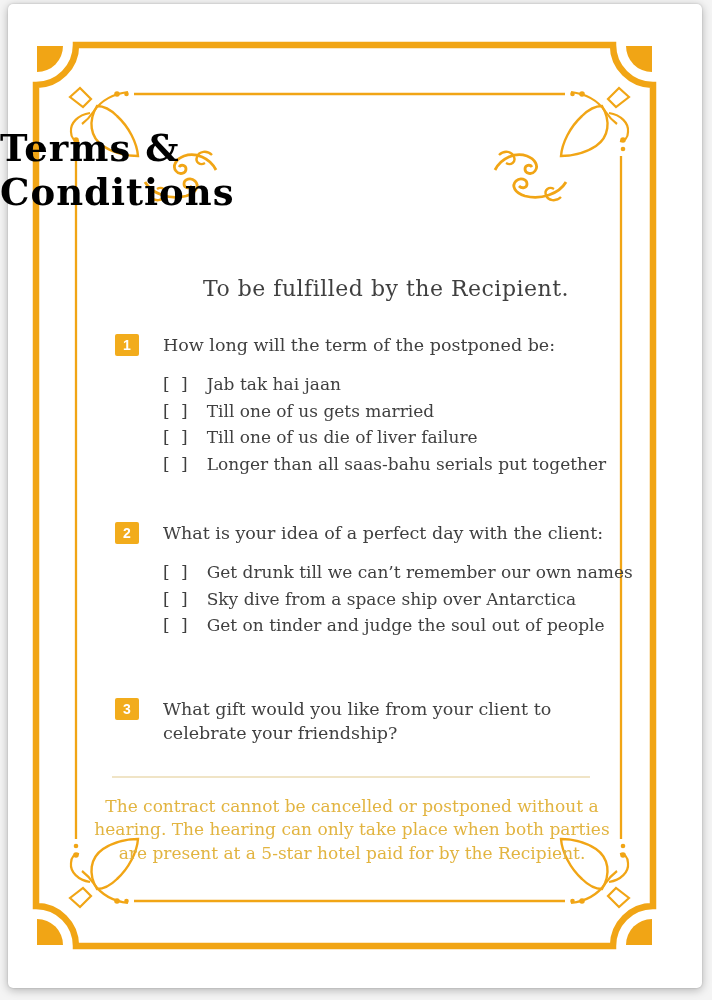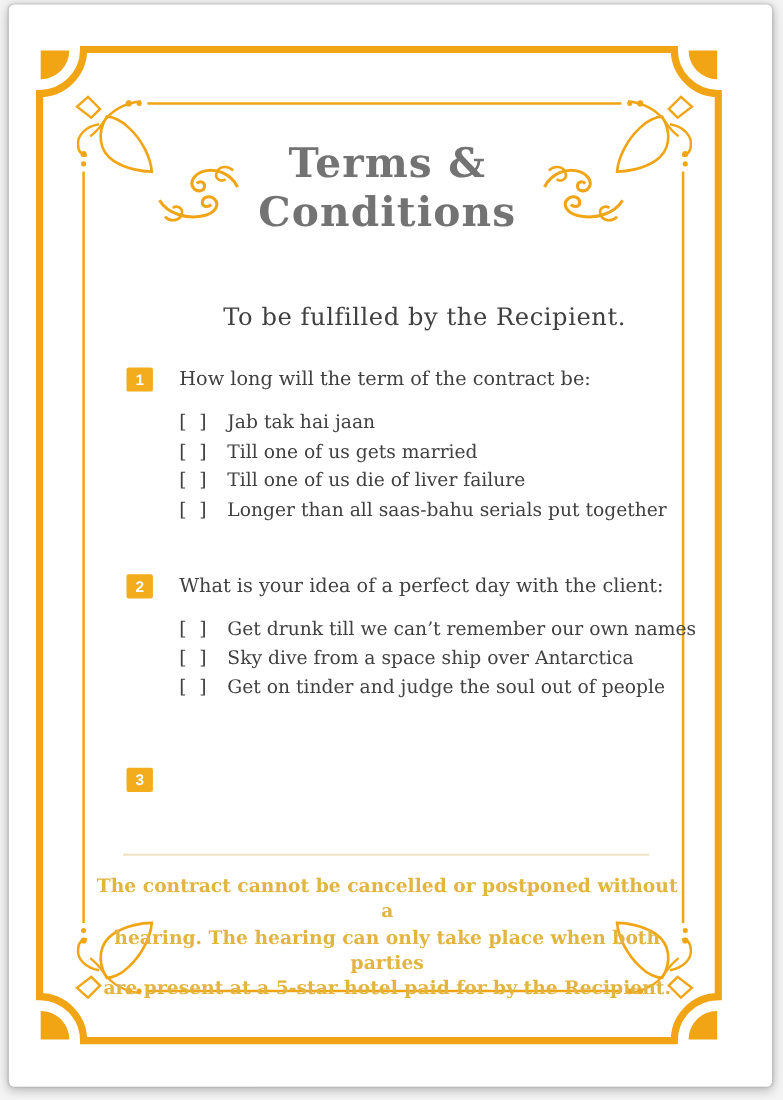--- a/index.html
+++ b/index.html
@@ -23,26 +23,25 @@
     position: absolute;
     left: 0; top: 0;
     width: 712px; height: 1000px;
   }
   .frame-svg { position: absolute; left: 0; top: 0; }
 
   .title {
     position: absolute;
     left: 0; top: 126px;
     width: 704px;
-    text-align: center;
     font-weight: bold;
     font-size: 37px;
     line-height: 44px;
     letter-spacing: 1px;
-    color: #737373;
+    color: #000000;
   }
   .subtitle {
     position: absolute;
     left: 0; top: 276px;
     width: 704px;
     text-align: center;
     font-size: 22px;
     color: #3F3F3F;
     letter-spacing: 0.5px;
     margin-left: 34px;
@@ -84,21 +83,21 @@
     left: 112px; top: 776px;
     width: 478px; height: 2px;
     background: #F0E4C6;
   }
   .footer {
     position: absolute;
     left: 82px; top: 795px;
     width: 540px;
     text-align: center;
     font-size: 17px;
-    font-weight: bold;
+    font-weight: normal;
     line-height: 23.3px;
     color: #E2B440;
   }
 </style>
 </head>
 <body>
 
 <div class="card"></div>
 
 <div class="stage">
@@ -150,21 +149,21 @@
   </svg>
 
   <div class="title">
     <div>Terms &amp;</div>
     <div>Conditions</div>
   </div>
 
   <div class="subtitle">To be fulfilled by the Recipient.</div>
 
   <div class="q-badge" style="top:334px">1</div>
-  <div class="q-text" style="top:333px">How long will the term of the contract be:</div>
+  <div class="q-text" style="top:333px">How long will the term of the postponed be:</div>
   <div class="options" style="top:371px">
     <div class="option-row">
       <span class="bracket">[ ]</span><span class="option-label">Jab tak hai jaan</span>
     </div>
     <div class="option-row">
       <span class="bracket">[ ]</span><span class="option-label">Till one of us gets married</span>
     </div>
     <div class="option-row">
       <span class="bracket">[ ]</span><span class="option-label">Till one of us die of liver failure</span>
     </div>
@@ -181,20 +180,21 @@
     </div>
     <div class="option-row">
       <span class="bracket">[ ]</span><span class="option-label">Sky dive from a space ship over Antarctica</span>
     </div>
     <div class="option-row">
       <span class="bracket">[ ]</span><span class="option-label">Get on tinder and judge the soul out of people</span>
     </div>
   </div>
 
   <div class="q-badge" style="top:698px">3</div>
+  <div class="q-text" style="top:697px">What gift would you like from your client to celebrate your friendship?</div>
 
   <div class="divider"></div>
 
   <div class="footer">
     <div>The contract cannot be cancelled or postponed without a</div>
     <div>hearing. The hearing can only take place when both parties</div>
     <div>are present at a 5-star hotel paid for by the Recipient.</div>
   </div>
 
 </div>

